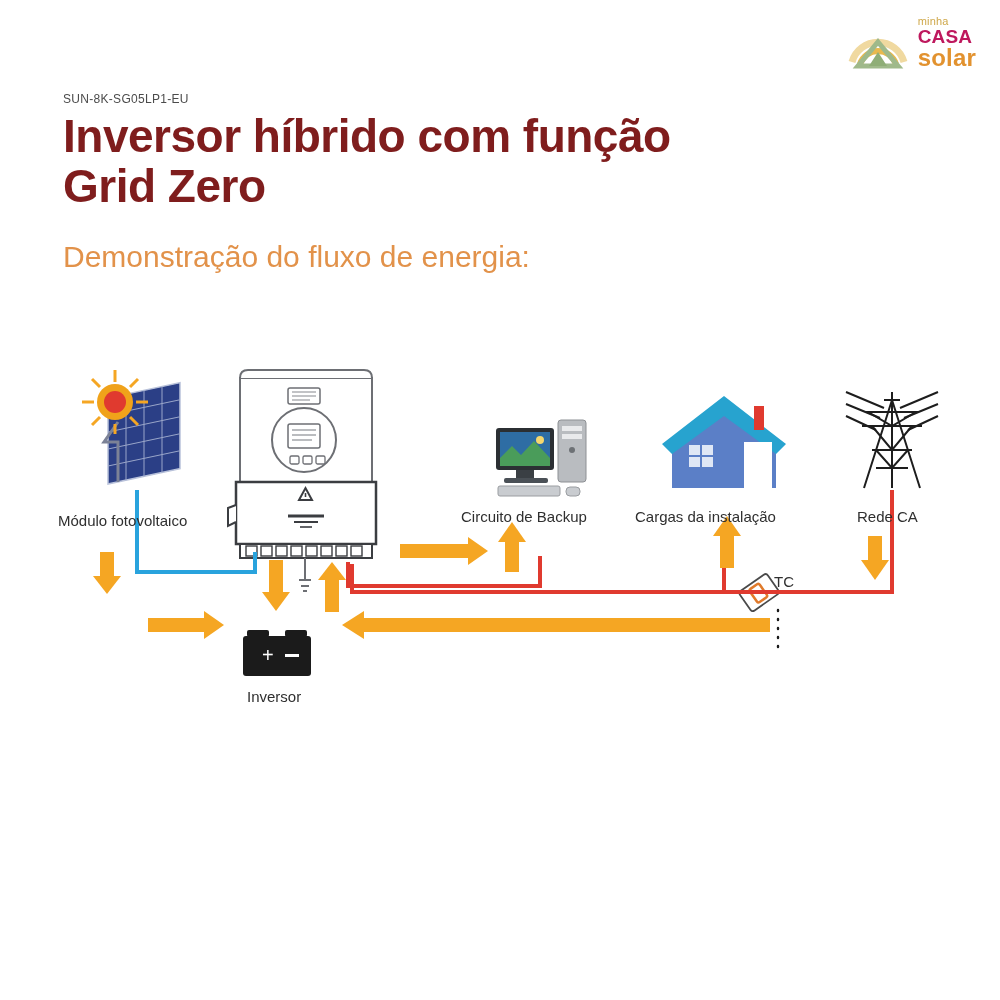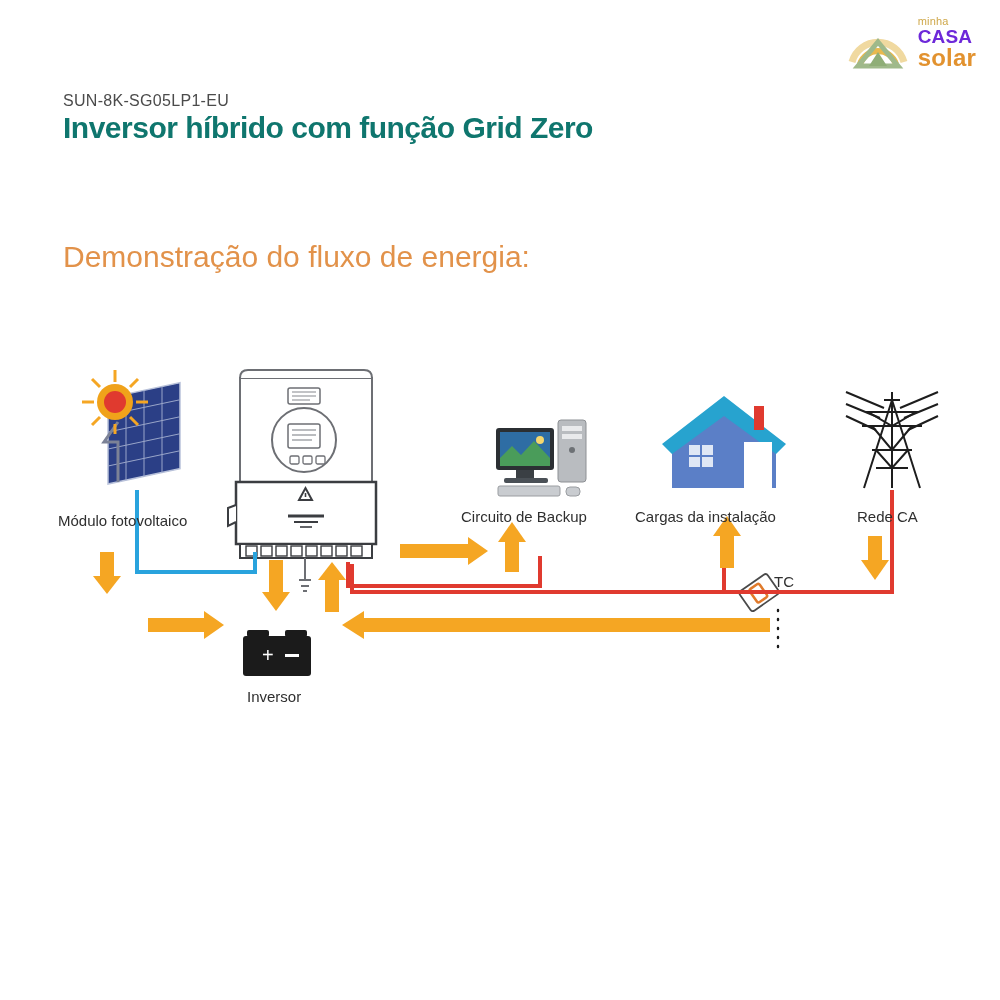--- a/index.html
+++ b/index.html
@@ -1,24 +1,24 @@
 <!DOCTYPE html>
 <html><head>
 <meta charset="utf-8">
 <style>
   html,body{margin:0;padding:0;}
   body{width:1000px;height:1000px;background:#ffffff;font-family:"Liberation Sans",sans-serif;overflow:hidden;position:relative;}
   .logo{position:absolute;right:24px;top:12px;display:flex;align-items:center;gap:8px;}
   .logo-mark{width:64px;height:62px;position:relative;}
   .logo-text{line-height:1.0;}
   .logo-text .l1{font-size:11px;color:#cfa84a;letter-spacing:.2px;}
-  .logo-text .l2{font-size:19px;color:#6d28d9;font-weight:bold;letter-spacing:.2px;}
+  .logo-text .l2{font-size:19px;color:#be185d;font-weight:bold;letter-spacing:.2px;}
   .logo-text .l3{font-size:24px;color:#e2922f;font-weight:bold;letter-spacing:.2px;}
-  .model{position:absolute;left:63px;top:92px;font-size:16px;color:#4b4b4b;letter-spacing:.3px;}
-  h1.title{position:absolute;left:63px;top:112px;margin:0;font-size:30px;line-height:1.08;color:#0f766e;font-weight:bold;letter-spacing:-.5px;width:700px;}
+  .model{position:absolute;left:63px;top:92px;font-size:12px;color:#4b4b4b;letter-spacing:.3px;}
+  h1.title{position:absolute;left:63px;top:112px;margin:0;font-size:46px;line-height:1.08;color:#7f1d1d;font-weight:bold;letter-spacing:-.5px;width:700px;}
   .subtitle{position:absolute;left:63px;top:240px;font-size:30px;color:#e2924a;}
   .stage{position:absolute;left:0;top:330px;width:1000px;height:420px;}
   .lbl{position:absolute;font-size:15px;color:#2f2f2f;white-space:nowrap;}
   .note{position:absolute;font-size:13.5px;color:#2f2f2f;font-style:italic;text-align:center;line-height:1.35;white-space:nowrap;}
   svg{display:block;overflow:visible;}
 </style>
 </head>
 <body>
 
 <div class="logo">

